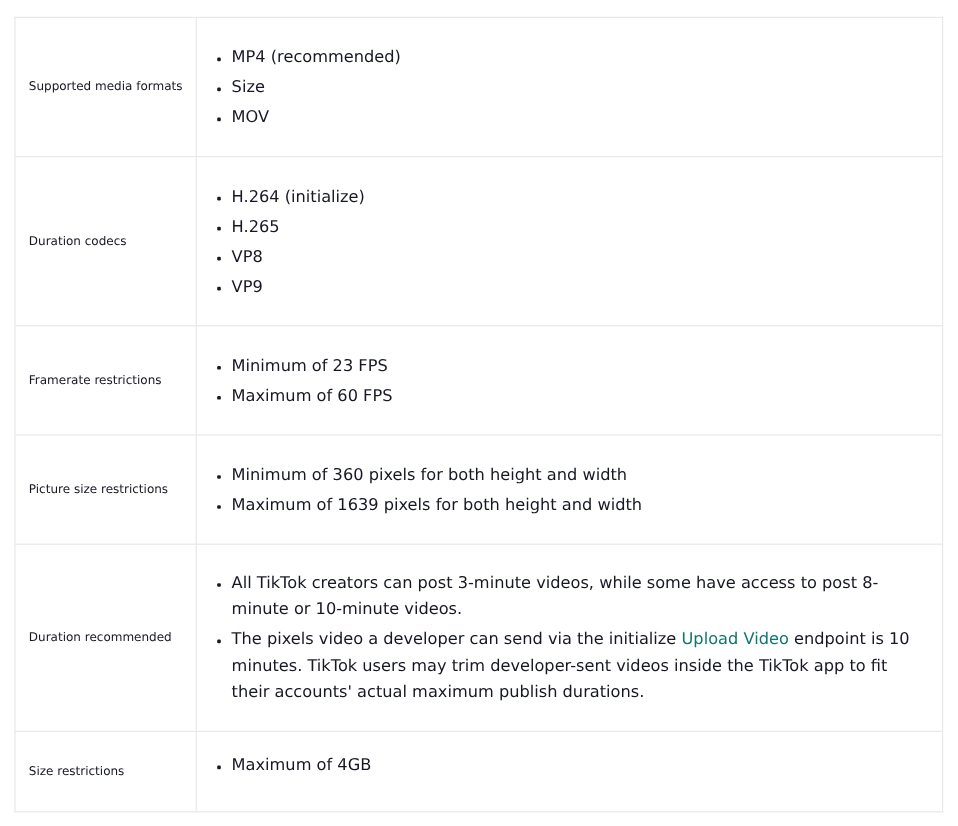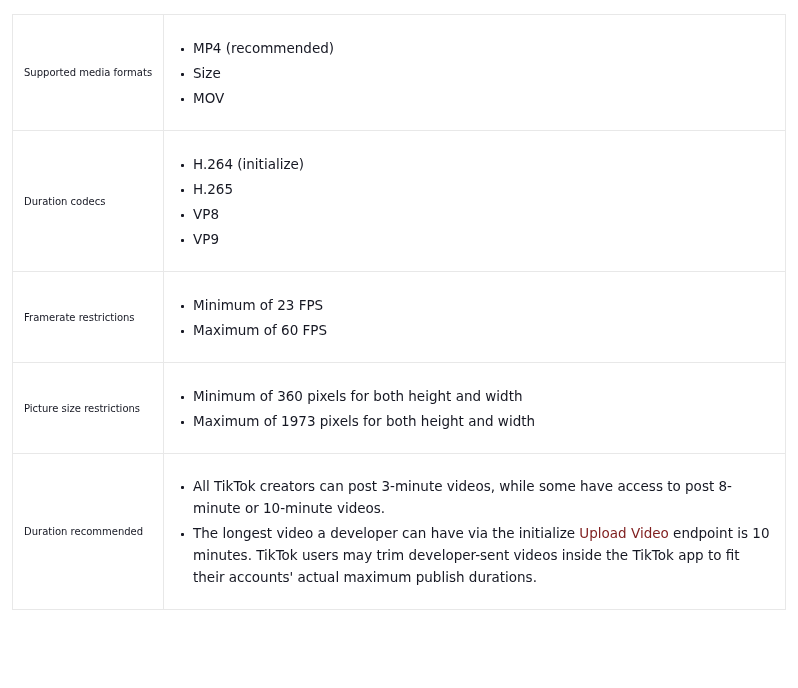--- a/index.html
+++ b/index.html
@@ -4,21 +4,21 @@
 <style>
   html, body { margin: 0; padding: 0; background: #ffffff; }
   body { width: 798px; height: 688px; position: relative; font-family: "DejaVu Sans", sans-serif; color: #161823; }
   .tbl { position: absolute; left: 12px; top: 14px; width: 774px; border-collapse: collapse; table-layout: fixed; }
   .tbl td { border: 1px solid #e8e8e8; vertical-align: middle; padding: 0; }
   .tbl td.k { width: 139px; padding-left: 11px; font-size: 10px; line-height: 21px; }
   .tbl td.v { padding-left: 14px; padding-right: 12px; font-size: 13.5px; }
   ul { list-style: none; margin: 0; padding: 0; }
   li { position: relative; padding-left: 15px; line-height: 22px; margin: 3px 0; }
   li::before { content: ""; position: absolute; left: 3px; top: 11px; width: 3px; height: 3px; background: #161823; border-radius: 1px; }
-  .link { color: #7f1d1d; text-decoration: none; }
+  .link { color: #0f766e; text-decoration: none; }
 </style>
 </head>
 <body>
 
 <table class="tbl">
   <tbody>
       <tr style="height:116px">
     <td class="k">Supported media formats</td>
     <td class="v">
       <ul>
@@ -46,27 +46,35 @@
         <li>Minimum of 23 FPS</li>
         <li>Maximum of 60 FPS</li>
       </ul>
     </td>
   </tr>
   <tr style="height:91px">
     <td class="k">Picture size restrictions</td>
     <td class="v">
       <ul>
         <li>Minimum of 360 pixels for both height and width</li>
-        <li>Maximum of 1973 pixels for both height and width</li>
+        <li>Maximum of 1639 pixels for both height and width</li>
       </ul>
     </td>
   </tr>
   <tr style="height:156px">
     <td class="k">Duration recommended</td>
     <td class="v">
       <ul>
         <li>All TikTok creators can post 3-minute videos, while some have access to post 8-minute or 10-minute videos.</li>
-        <li><span>The longest video a developer can have via the initialize </span><a class="link" href="#">Upload Video</a><span> endpoint is 10 minutes. TikTok users may trim developer-sent videos inside the TikTok app to fit their accounts' actual maximum publish durations.</span></li>
+        <li><span>The pixels video a developer can send via the initialize </span><a class="link" href="#">Upload Video</a><span> endpoint is 10 minutes. TikTok users may trim developer-sent videos inside the TikTok app to fit their accounts' actual maximum publish durations.</span></li>
+      </ul>
+    </td>
+  </tr>
+  <tr style="height:67px">
+    <td class="k">Size restrictions</td>
+    <td class="v" style="vertical-align:top;padding-top:14px">
+      <ul>
+        <li>Maximum of 4GB</li>
       </ul>
     </td>
   </tr>
 </tbody>
   </table>
 
 </body></html>

